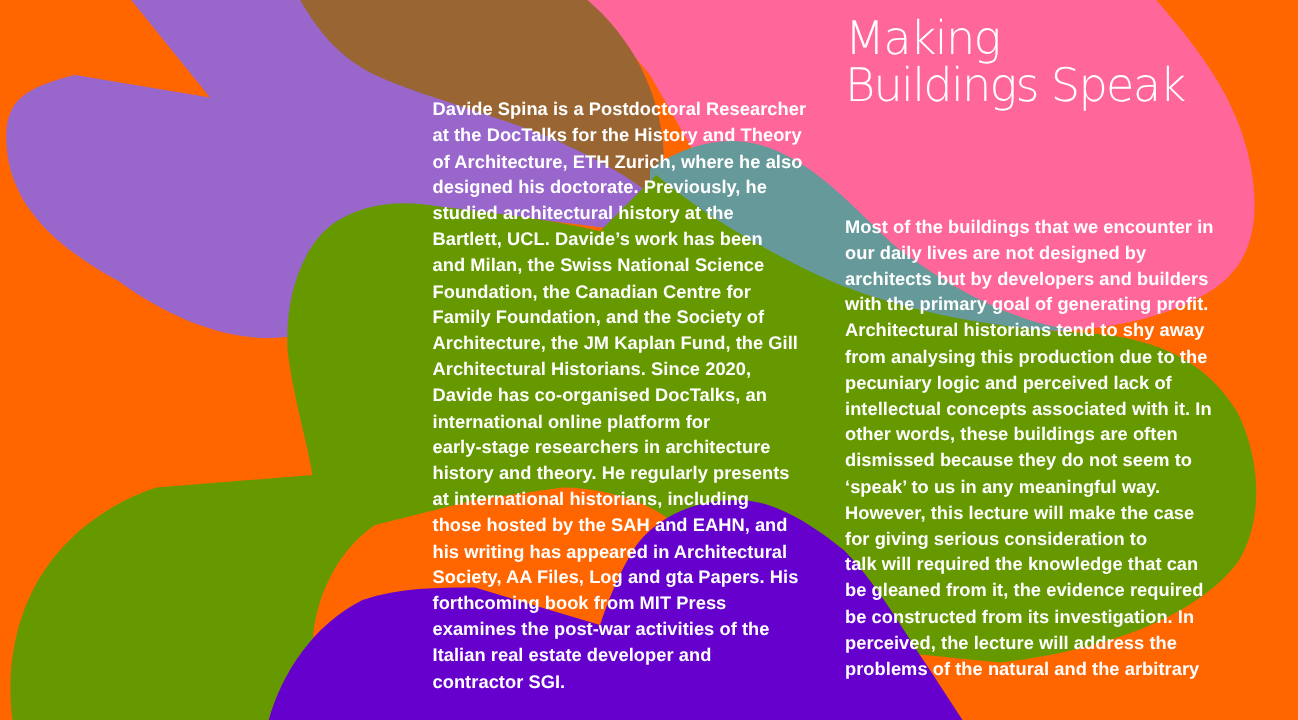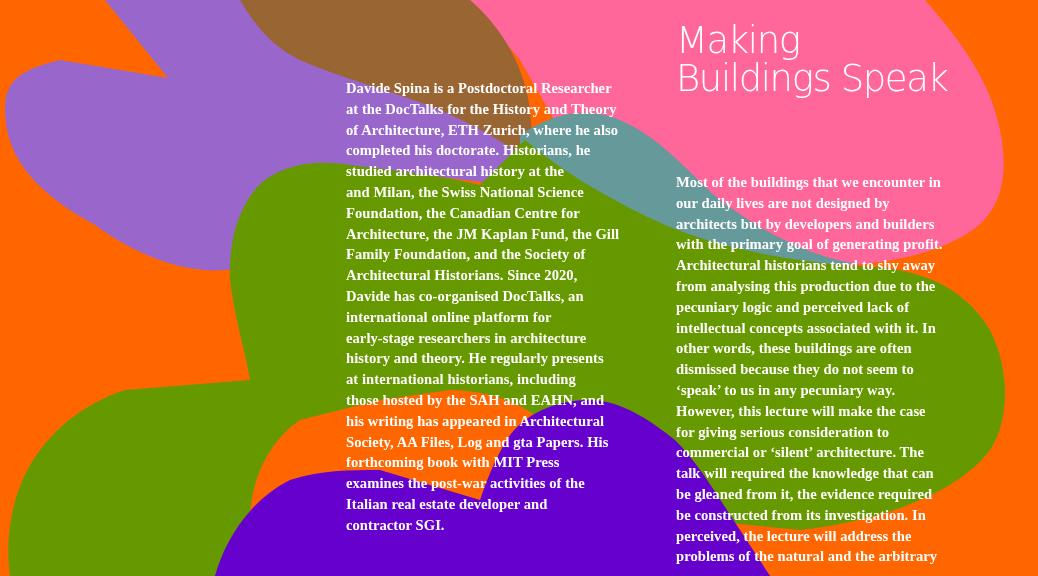--- a/index.html
+++ b/index.html
@@ -1,20 +1,20 @@
 <!DOCTYPE html>
 <html><head>
 <meta charset="utf-8">
 <style>
   html, body { margin: 0; padding: 0; }
   body { width: 1038px; height: 576px; overflow: hidden; position: relative; background: #FF6600; font-family: "Liberation Sans", sans-serif; }
   #bg { position: absolute; left: 0; top: 0; width: 1038px; height: 576px; }
-  .title { position: absolute; left: 676px; top: 22px; color: #ffffff; font-family: "DejaVu Sans", sans-serif; font-weight: 300; font-size: 37px; line-height: 38px; letter-spacing: -1.4px; margin: 0; }
+  .title { position: absolute; left: 676px; top: 12px; color: #ffffff; font-family: "DejaVu Sans", sans-serif; font-weight: 300; font-size: 37px; line-height: 38px; letter-spacing: -1.4px; margin: 0; }
   .title span { display: block; }
-  .col { position: absolute; color: #ffffff; font-family: Liberation Serif, serif; font-weight: bold; font-size: 14.6px; line-height: 20.8px; margin: 0; white-space: nowrap; letter-spacing: 0.05px; }
+  .col { position: absolute; color: #ffffff; font-family: Liberation Sans, sans-serif; font-weight: bold; font-size: 14.6px; line-height: 20.8px; margin: 0; white-space: nowrap; letter-spacing: 0.05px; }
   .col span { display: block; }
   .col-left { left: 346px; top: 78px; }
   .col-right { left: 676px; top: 172px; }
 </style>
 </head>
 <body>
 
 <svg id="bg" viewBox="0 0 1038 576" xmlns="http://www.w3.org/2000/svg">
 
   <rect x="0" y="0" width="1038" height="576" fill="#FF6600"></rect>
@@ -34,54 +34,54 @@
 
 <h1 class="title">
   <span>Making</span>
   <span>Buildings Speak</span>
 </h1>
 
 <div class="col col-left">
   <span>Davide Spina is a Postdoctoral Researcher</span>
   <span>at the DocTalks for the History and Theory</span>
   <span>of Architecture, ETH Zurich, where he also</span>
-  <span>completed his doctorate. Historians, he</span>
+  <span>designed his doctorate. Previously, he</span>
   <span>studied architectural history at the</span>
+  <span>Bartlett, UCL. Davide’s work has been</span>
   <span>and Milan, the Swiss National Science</span>
   <span>Foundation, the Canadian Centre for</span>
+  <span>Family Foundation, and the Society of</span>
   <span>Architecture, the JM Kaplan Fund, the Gill</span>
-  <span>Family Foundation, and the Society of</span>
   <span>Architectural Historians. Since 2020,</span>
   <span>Davide has co-organised DocTalks, an</span>
   <span>international online platform for</span>
   <span>early-stage researchers in architecture</span>
   <span>history and theory. He regularly presents</span>
   <span>at international historians, including</span>
   <span>those hosted by the SAH and EAHN, and</span>
   <span>his writing has appeared in Architectural</span>
   <span>Society, AA Files, Log and gta Papers. His</span>
-  <span>forthcoming book with MIT Press</span>
+  <span>forthcoming book from MIT Press</span>
   <span>examines the post-war activities of the</span>
   <span>Italian real estate developer and</span>
   <span>contractor SGI.</span>
 </div>
 
 <div class="col col-right">
   <span>Most of the buildings that we encounter in</span>
   <span>our daily lives are not designed by</span>
   <span>architects but by developers and builders</span>
   <span>with the primary goal of generating profit.</span>
   <span>Architectural historians tend to shy away</span>
   <span>from analysing this production due to the</span>
   <span>pecuniary logic and perceived lack of</span>
   <span>intellectual concepts associated with it. In</span>
   <span>other words, these buildings are often</span>
   <span>dismissed because they do not seem to</span>
-  <span>‘speak’ to us in any pecuniary way.</span>
+  <span>‘speak’ to us in any meaningful way.</span>
   <span>However, this lecture will make the case</span>
   <span>for giving serious consideration to</span>
-  <span>commercial or ‘silent’ architecture. The</span>
   <span>talk will required the knowledge that can</span>
   <span>be gleaned from it, the evidence required</span>
   <span>be constructed from its investigation. In</span>
   <span>perceived, the lecture will address the</span>
   <span>problems of the natural and the arbitrary</span>
 </div>
 
 </body></html>

